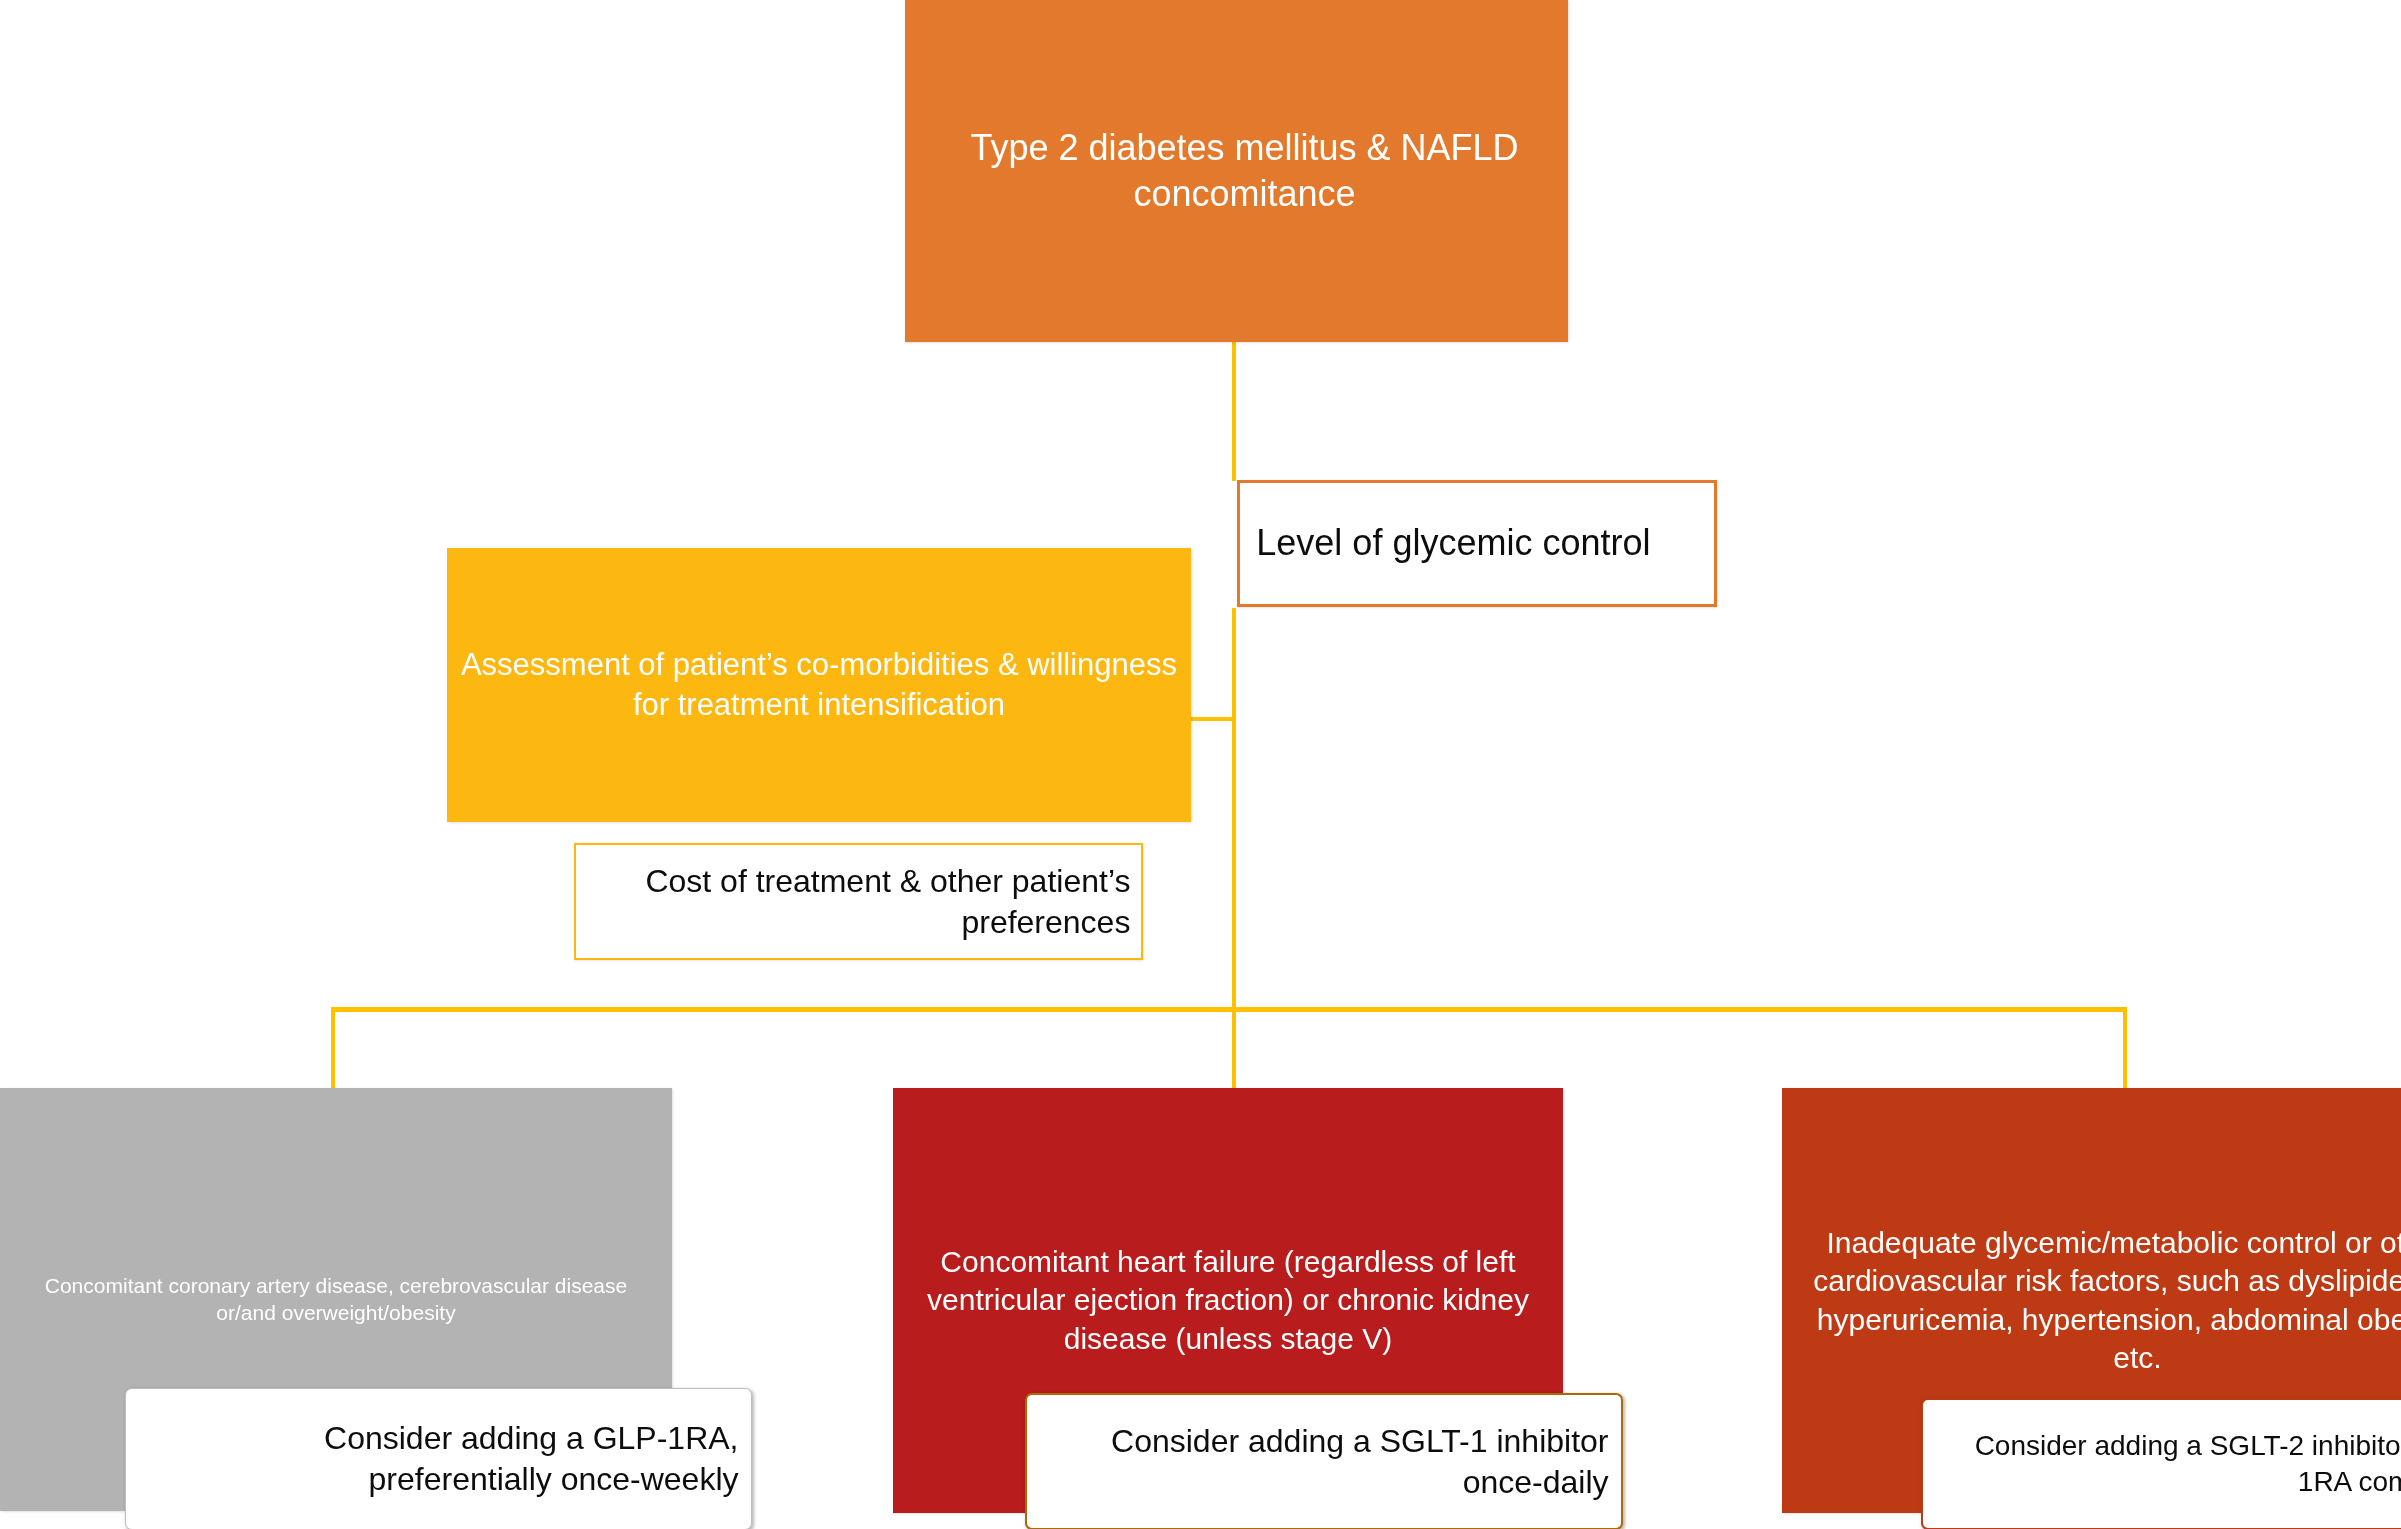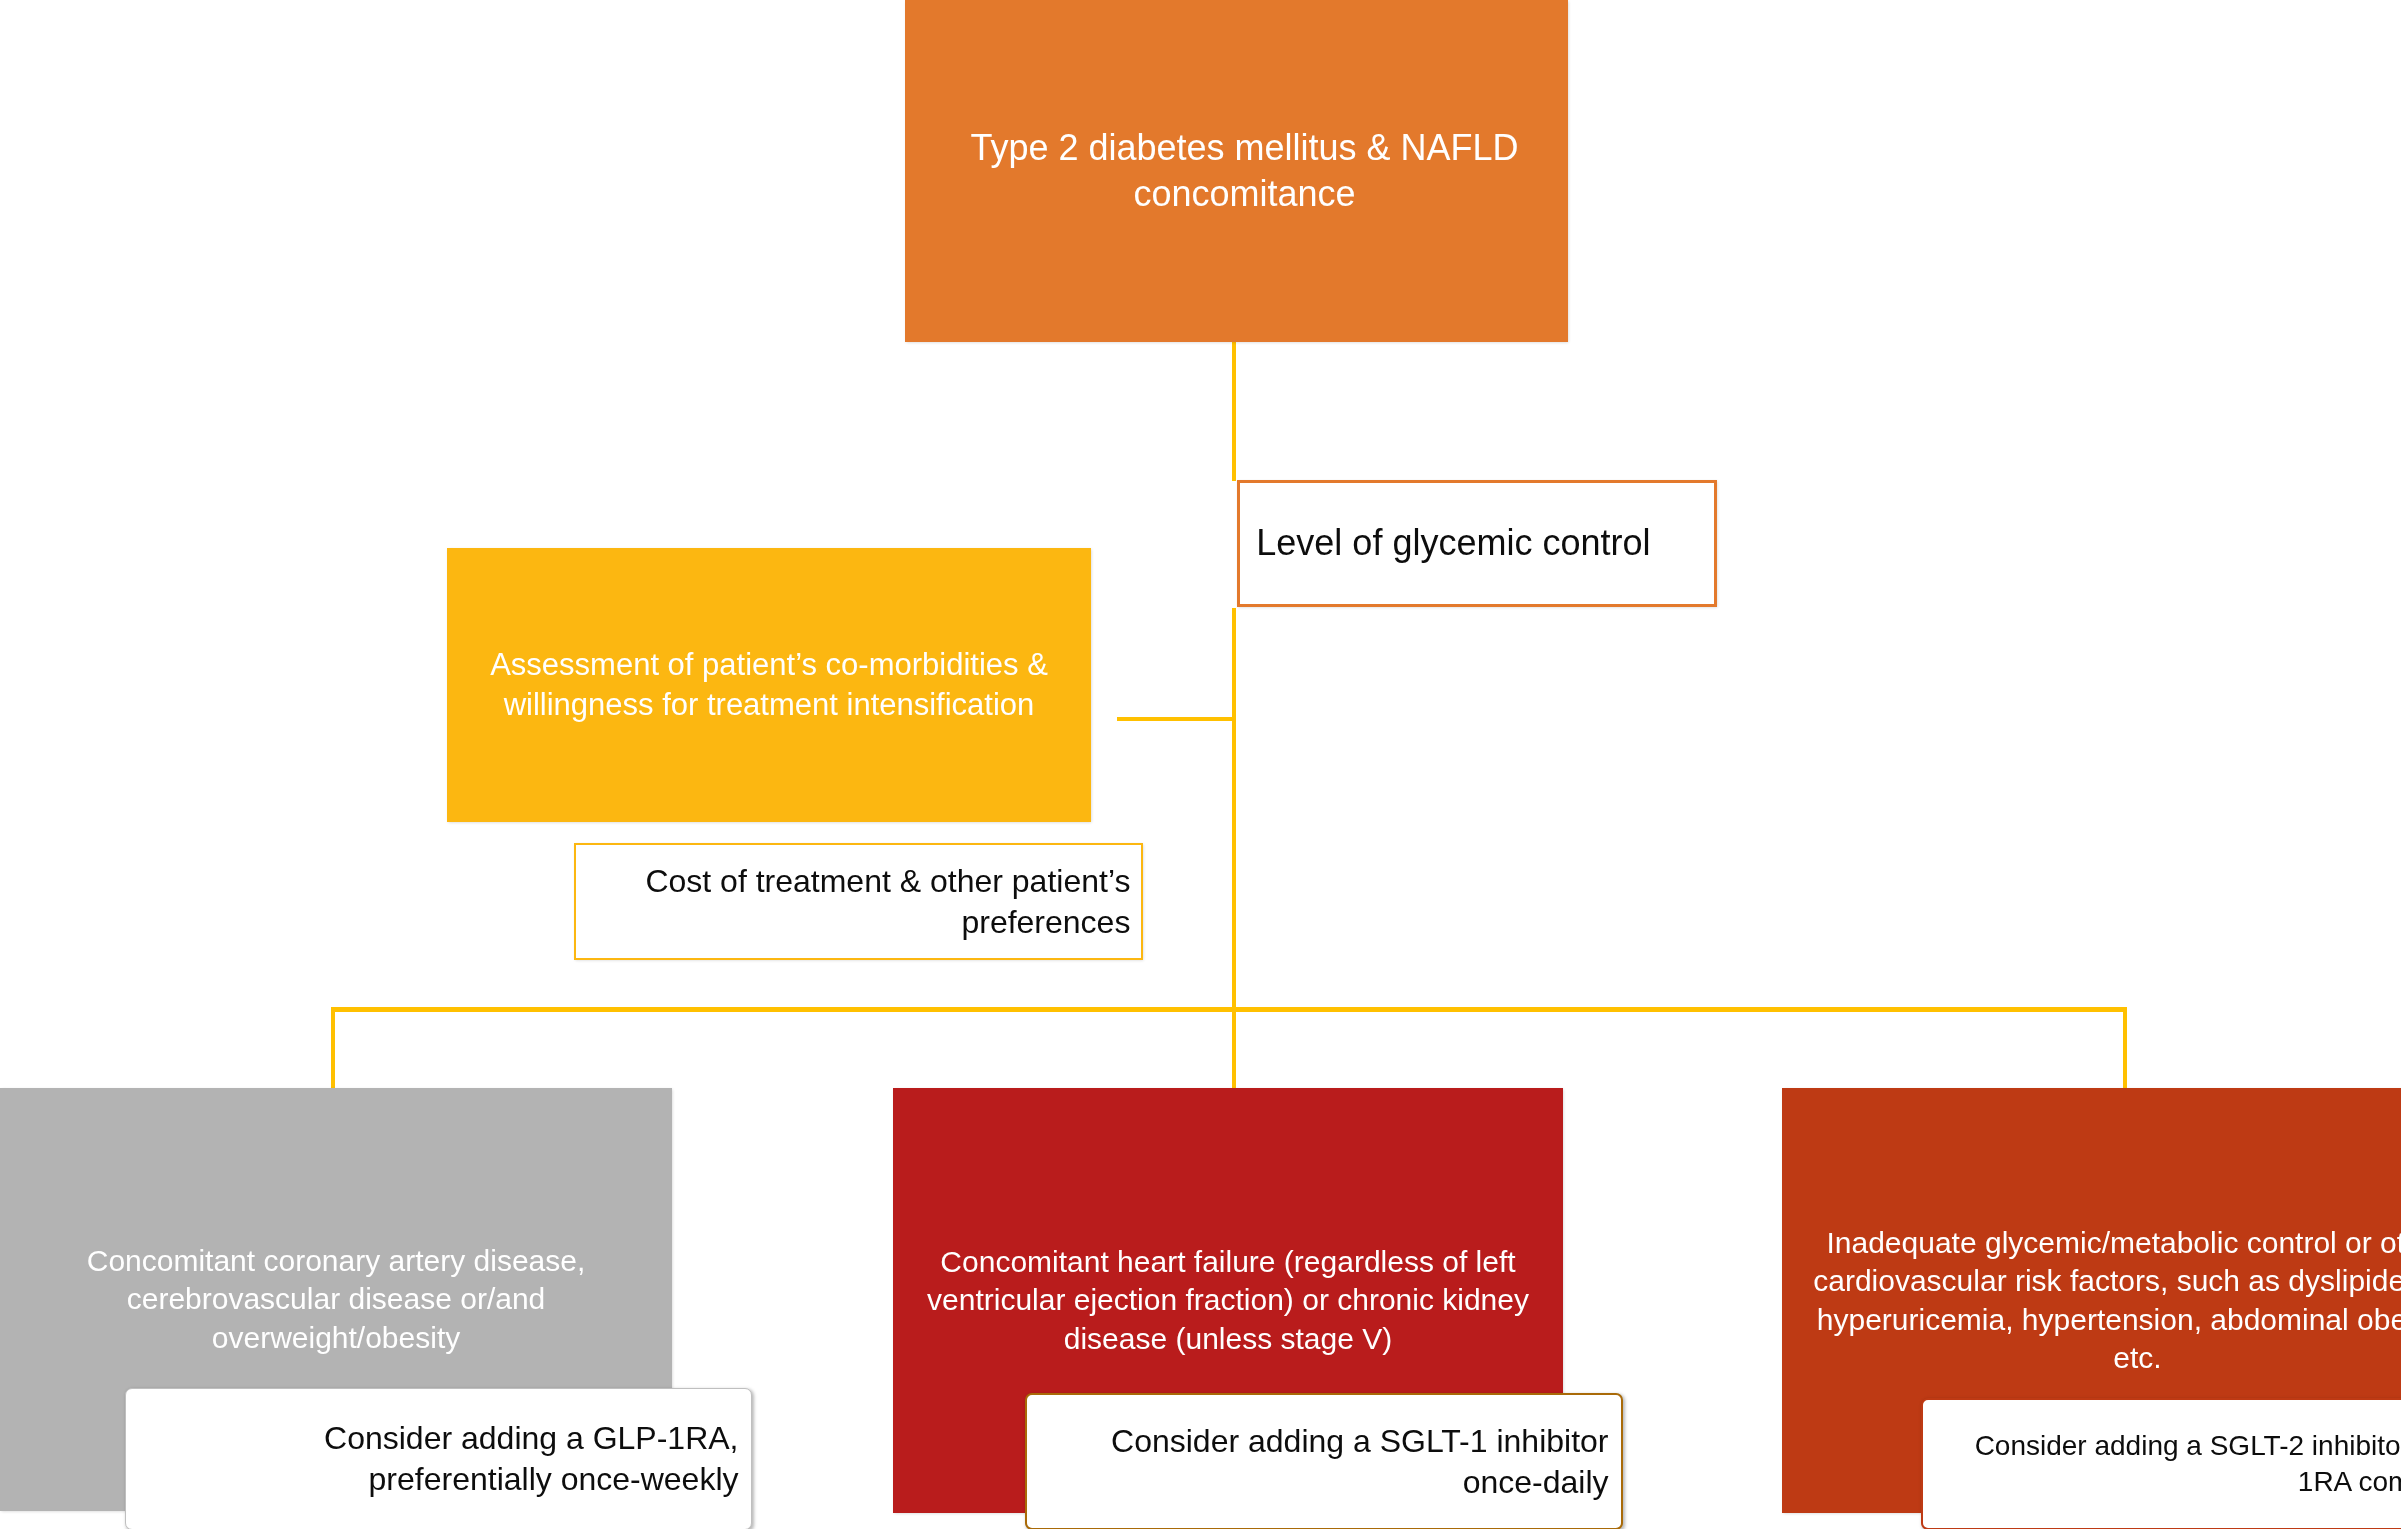--- a/index.html
+++ b/index.html
@@ -18,34 +18,34 @@
             box-shadow:1.4px 1.4px 2.9px rgba(0,0,0,.18);padding-left:16px;}
 
   
   .n-level{left:1237px;top:480px;width:480px;height:127px;
            background:#ffffff;color:#0d0d0d;font-size:36px;
            border:3.4px solid #E3792C;text-align:left;
            box-shadow:1.4px 1.4px 2.9px rgba(0,0,0,.16);}
   .n-level span{padding-left:16.3px;text-align:left;}
 
   
-  .n-assess{left:447px;top:548px;width:644px;height:274px;
+  .n-assess{left:447px;top:548px;width:744px;height:274px;
             background:#FCB711;color:#ffffff;font-size:31px;
             box-shadow:1.4px 1.4px 2.9px rgba(0,0,0,.18);}
 
   
   .n-cost{left:574px;top:843px;width:569px;height:117px;
           background:#ffffff;color:#0d0d0d;font-size:32px;
           border:2.9px solid #FCB711;text-align:right;
           box-shadow:1.4px 1.4px 2.9px rgba(0,0,0,.16);}
   .n-cost span{text-align:right;padding-right:10.6px;}
 
   
   .n-gray{left:0px;top:1088px;width:672px;height:423px;
-          background:#B3B3B3;color:#ffffff;font-size:30px;
+          background:#B3B3B3;color:#ffffff;font-size:21px;
           box-shadow:1.4px 1.4px 2.9px rgba(0,0,0,.18);}
   .n-brown{left:893px;top:1088px;width:670px;height:425px;
            background:#b91c1c;color:#ffffff;font-size:30px;
            box-shadow:1.4px 1.4px 2.9px rgba(0,0,0,.18);}
   .n-red{left:1782px;top:1088px;width:711px;height:425px;
          background:#BE3A14;color:#ffffff;font-size:30px;
          box-shadow:1.4px 1.4px 2.9px rgba(0,0,0,.18);}
 
   
   .n-rec{background:#ffffff;color:#0d0d0d;

